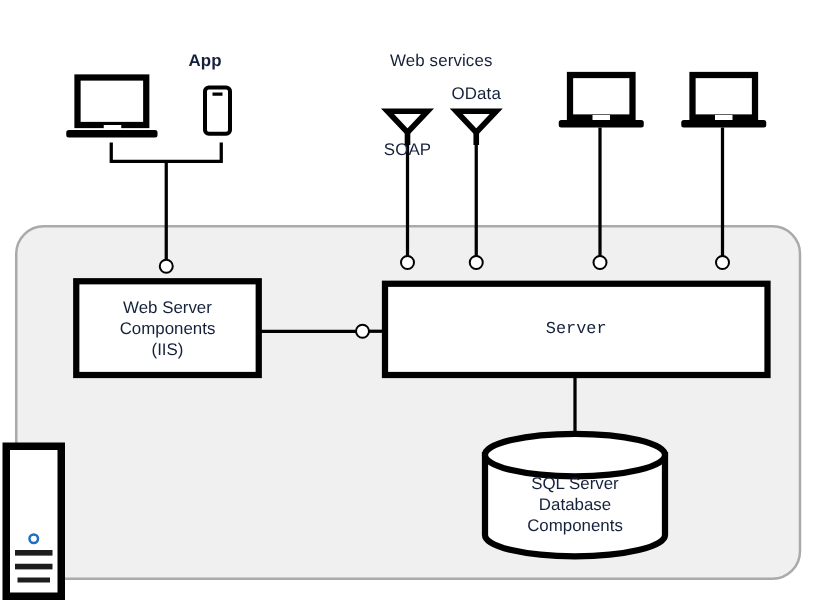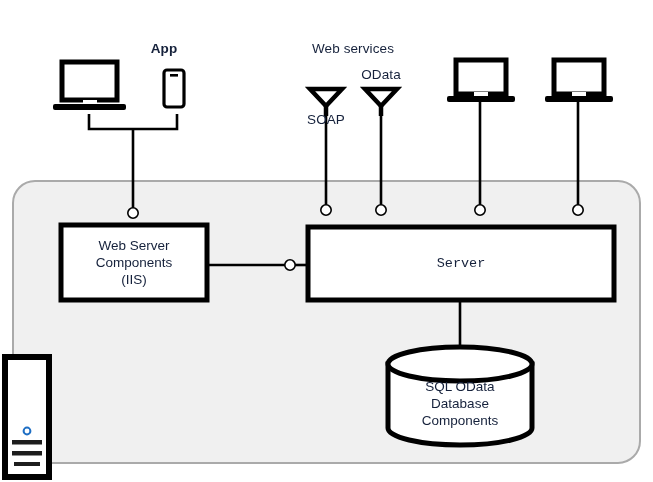--- a/index.html
+++ b/index.html
@@ -147,17 +147,17 @@
   <div class="dg-label" style="left:351px; top:67px; width:60px;">OData</div>
 
 
 
   <div class="box-text" style="left:61px; top:225px; width:146px; height:75px;">Web Server
 Components
 (IIS)</div>
 
   <div class="box-text" style="left:308px; top:227px; width:306px; height:73px;font-family:Liberation Mono, monospace;">Server</div>
 
-  <div class="box-text" style="left:388px; top:362px; width:144px; height:82px;">SQL OData
+  <div class="box-text" style="left:388px; top:362px; width:144px; height:82px;">SQL Server
 Database
 Components</div>
 
 </div>
 
 </body></html>

